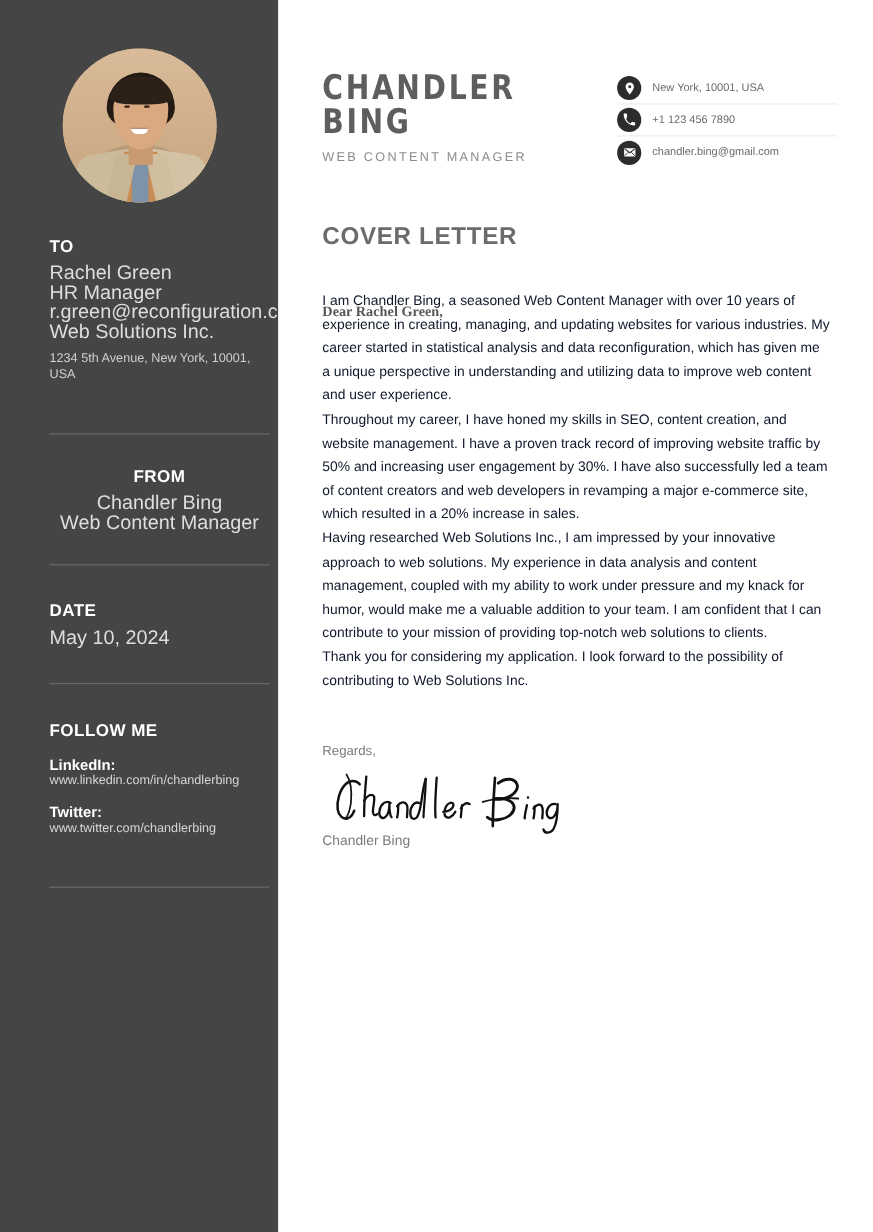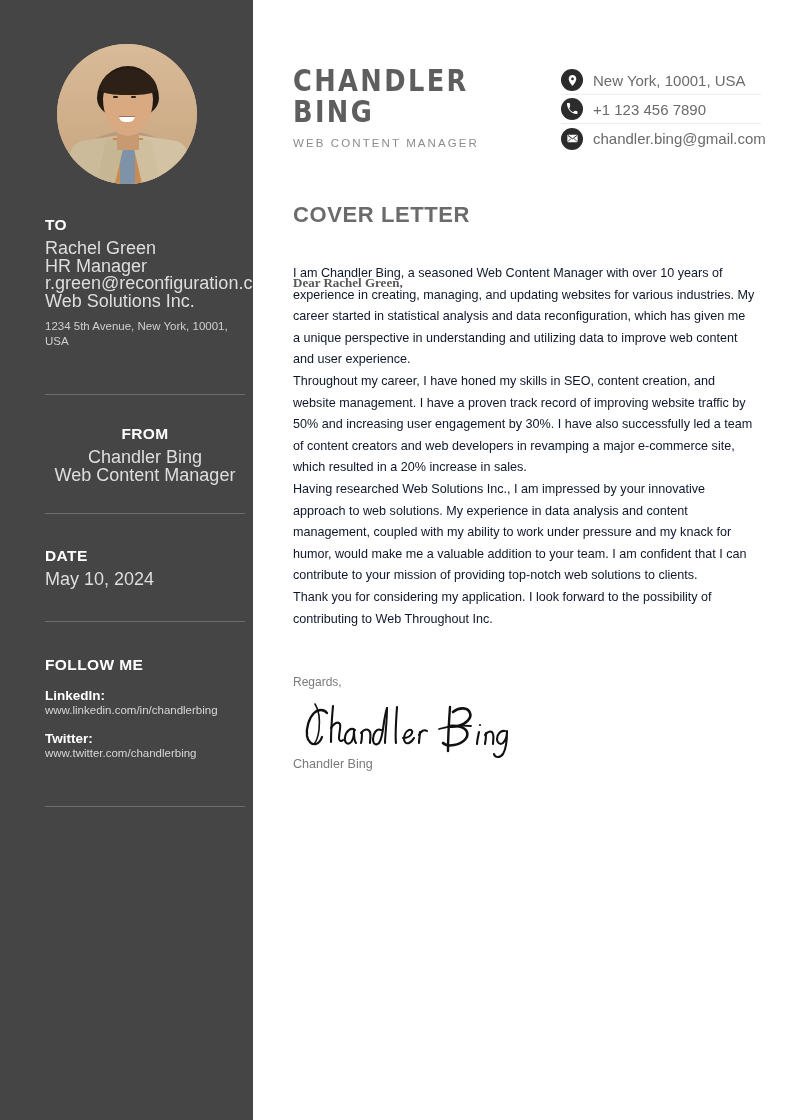--- a/index.html
+++ b/index.html
@@ -235,21 +235,21 @@
     background: #2c2c2c;
     display: flex;
     align-items: center;
     justify-content: center;
     flex: 0 0 22px;
     margin-right: 10px;
   }
   .c-icon svg { display: block; }
 
   .c-text {
-    font-size: 15px;
+    font-size: 10px;
     color: #6b6b6b;
     white-space: nowrap;
     text-align: center;
   }
 
   .section-title {
     position: absolute;
     left: 40px;
     top: 202px;
     font-size: 22px;
@@ -407,21 +407,21 @@
       </div>
     </div>
 
     <div class="section-title">COVER LETTER</div>
 
     <div class="salutation">Dear Rachel Green,</div>
 
     <p class="body-text" style="top:263px;">I am Chandler Bing, a seasoned Web Content Manager with over 10 years of experience in creating, managing, and updating websites for various industries. My career started in statistical analysis and data reconfiguration, which has given me a unique perspective in understanding and utilizing data to improve web content and user experience.</p>
     <p class="body-text" style="top:371px;">Throughout my career, I have honed my skills in SEO, content creation, and website management. I have a proven track record of improving website traffic by 50% and increasing user engagement by 30%. I have also successfully led a team of content creators and web developers in revamping a major e-commerce site, which resulted in a 20% increase in sales.</p>
     <p class="body-text" style="top:479px;">Having researched Web Solutions Inc., I am impressed by your innovative approach to web solutions. My experience in data analysis and content management, coupled with my ability to work under pressure and my knack for humor, would make me a valuable addition to your team. I am confident that I can contribute to your mission of providing top-notch web solutions to clients.</p>
-    <p class="body-text" style="top:587px;">Thank you for considering my application. I look forward to the possibility of contributing to Web Throughout Inc.</p>
+    <p class="body-text" style="top:587px;">Thank you for considering my application. I look forward to the possibility of contributing to Web Solutions Inc.</p>
 
     <div class="regards">Regards,</div>
 
     <div class="signature">
       <svg viewBox="0 0 225 62" xmlns="http://www.w3.org/2000/svg">
         <g fill="none" stroke="#111111" stroke-linecap="round" stroke-linejoin="round">
 
           <path d="M34 13c-3-4-9-4-13 0-5 5-8 15-7 23 1 6 5 9 9 8 3-1 5-4 6-7" stroke-width="2.3"></path>
           <path d="M22 4c4 6 5 16 4 26-1 7-3 12-5 14" stroke-width="1.6"></path>
 

